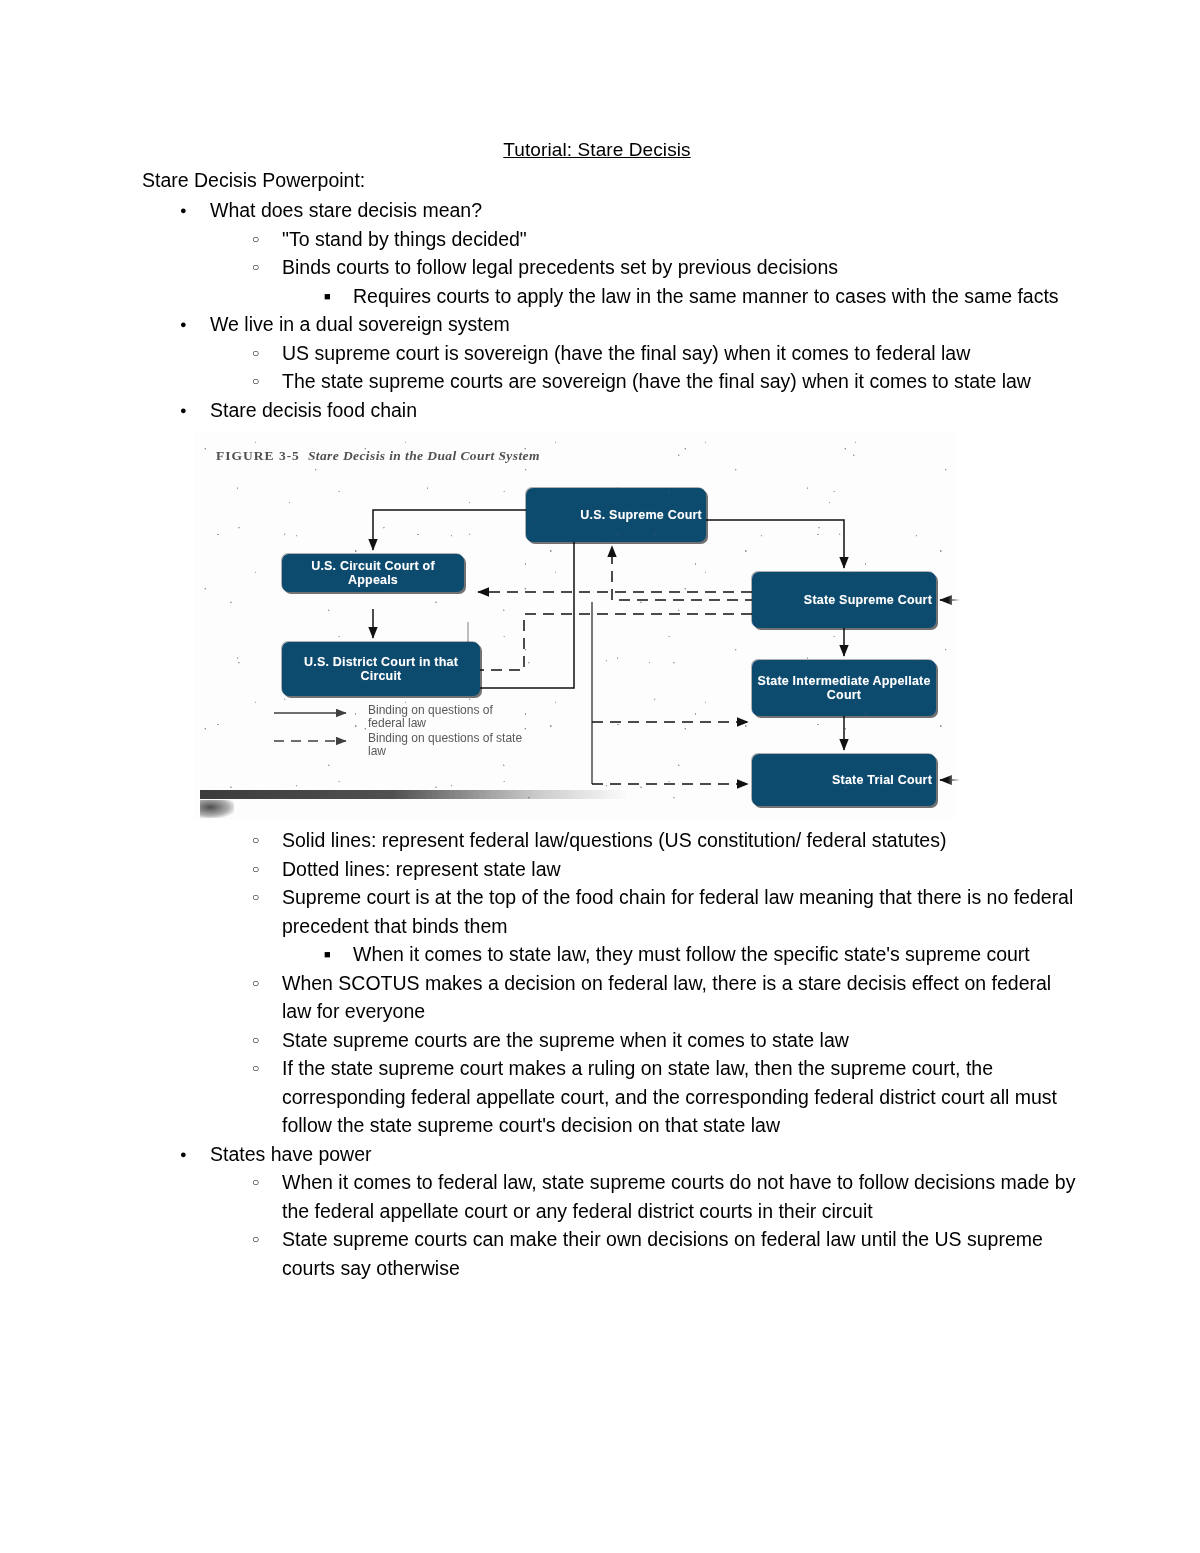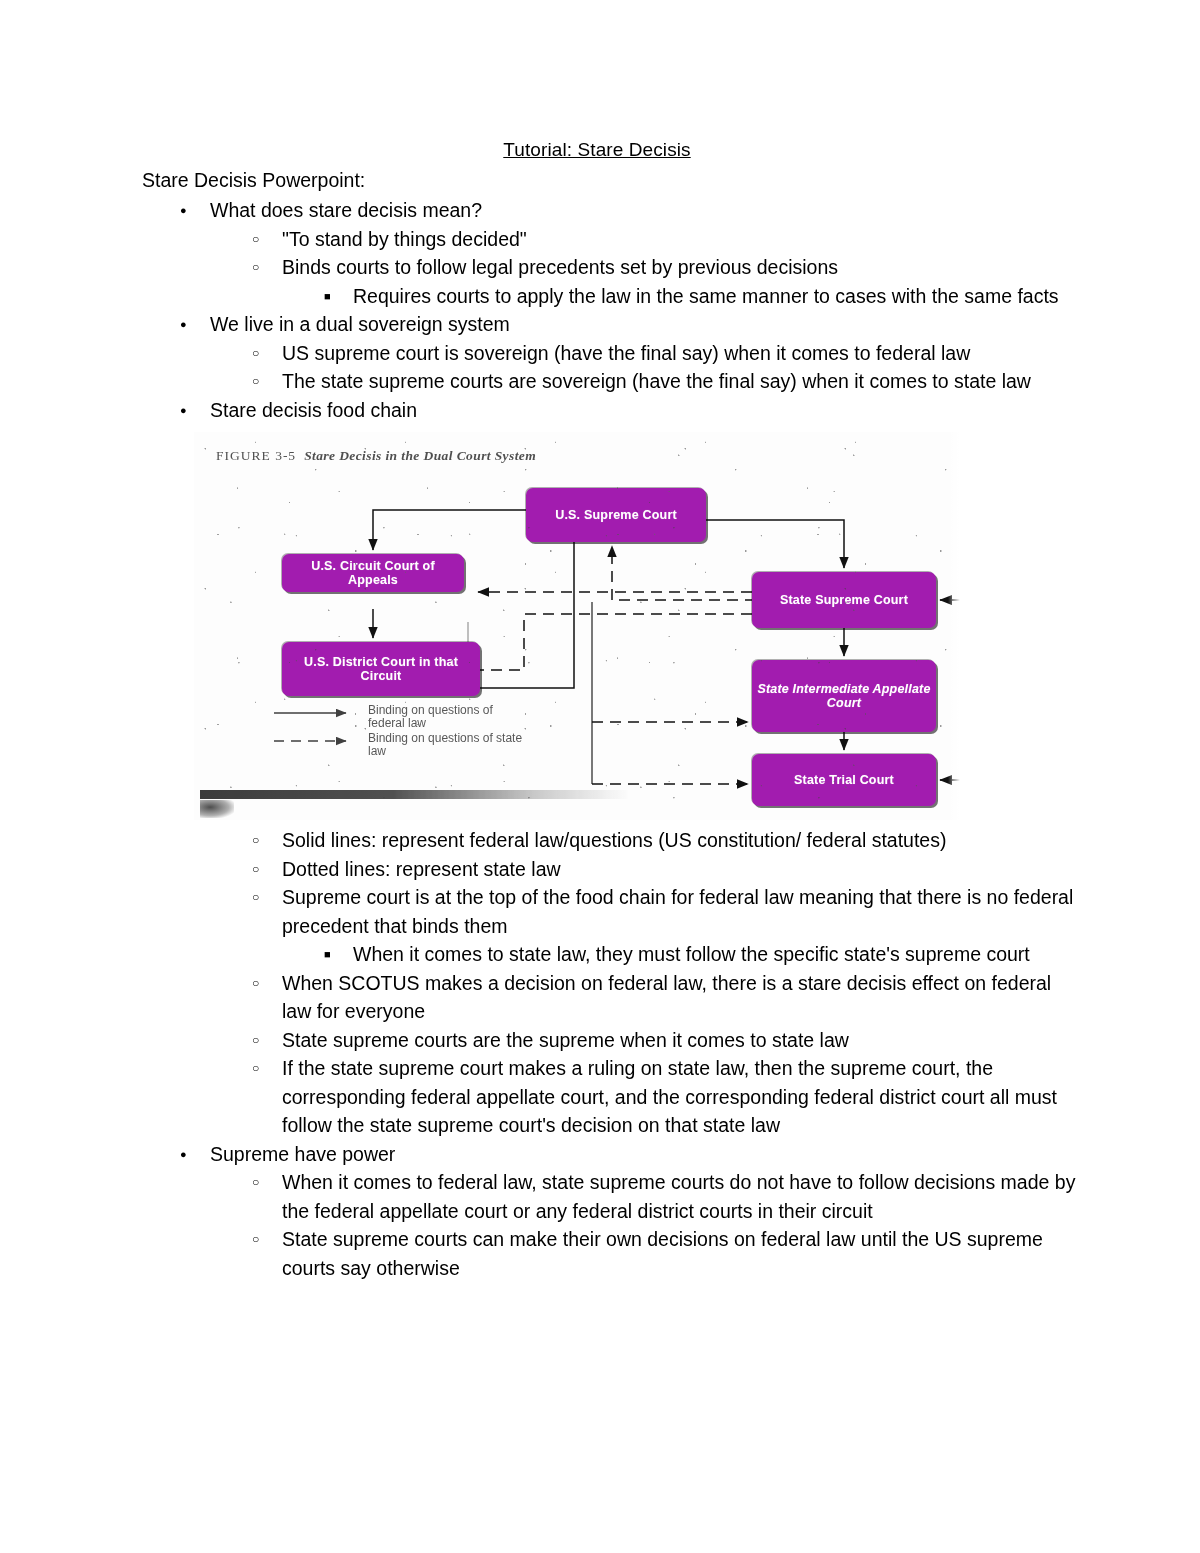--- a/index.html
+++ b/index.html
@@ -116,47 +116,47 @@
     position: absolute;
     left: 22px;
     top: 16px;
     font-family: "Liberation Serif", serif;
     font-size: 13.5px;
     white-space: nowrap;
     color: #2a2a2a;
     letter-spacing: .4px;
     opacity: .82;
   }
-  .fig-caption .cap-num { font-weight: 400; letter-spacing: 1px; }
+  .fig-caption .cap-num { font-weight: 700; letter-spacing: 1px; }
   .fig-caption .cap-title { font-style: italic; font-weight: 600; margin-left: 8px; }
 
   .node {
     position: absolute;
-    background: #a21caf;
+    background: #0c4a6e;
     color: #ffffff;
     border-radius: 7px;
     font-family: "Liberation Sans", sans-serif;
     font-weight: 700;
     font-size: 12.5px;
     line-height: 14.5px;
     text-align: center;
     display: flex;
     align-items: center;
-    justify-content: center;
+    justify-content: flex-end;
     letter-spacing: .2px;
     box-shadow: 2px 2px 0 rgba(0,0,0,.55), -1px -1px 0 rgba(0,0,0,.3);
     text-shadow: 0 0 1px rgba(255,255,255,.35);
   }
   .node span { display: block; padding: 0 4px; }
 
   .n-scotus   { left: 332px; top: 56px;  width: 180px; height: 54px; }
   .n-circuit  { left: 88px;  top: 122px; width: 182px; height: 38px; }
   .n-district { left: 88px;  top: 210px; width: 198px; height: 54px; }
   .n-ssc      { left: 558px; top: 140px; width: 184px; height: 56px; }
-  .n-siac     { left: 558px; top: 228px; width: 184px; height: 72px; font-style: italic; }
+  .n-siac     { left: 558px; top: 228px; width: 184px; height: 56px; }
   .n-stc      { left: 558px; top: 322px; width: 184px; height: 52px; }
 
   .lines { position: absolute; inset: 0; }
 
   .legend {
     position: absolute;
     left: 78px;
     top: 274px;
     font-family: "Liberation Sans", sans-serif;
     font-size: 12px;
@@ -371,21 +371,21 @@
         <span class="txt">State supreme courts are the supreme when it comes to state law</span>
       </li>
       <li class="item" style="padding-left:140px">
         <span class="bullet circle" style="left:110px"></span>
         <span class="txt">If the state supreme court makes a ruling on state law, then the supreme court, the corresponding federal appellate court, and the corresponding federal district court all must follow the state supreme court's decision on that state law</span>
       </li>
     </ul>
     <ul class="lvl l1">
       <li class="item" style="padding-left:68px">
         <span class="bullet disc"></span>
-        <span class="txt">Supreme have power</span>
+        <span class="txt">States have power</span>
       </li>
     </ul>
     <ul class="lvl l2">
       <li class="item" style="padding-left:140px">
         <span class="bullet circle" style="left:110px"></span>
         <span class="txt">When it comes to federal law, state supreme courts do not have to follow decisions made by the federal appellate court or any federal district courts in their circuit</span>
       </li>
       <li class="item" style="padding-left:140px">
         <span class="bullet circle" style="left:110px"></span>
         <span class="txt">State supreme courts can make their own decisions on federal law until the US supreme courts say otherwise</span>

